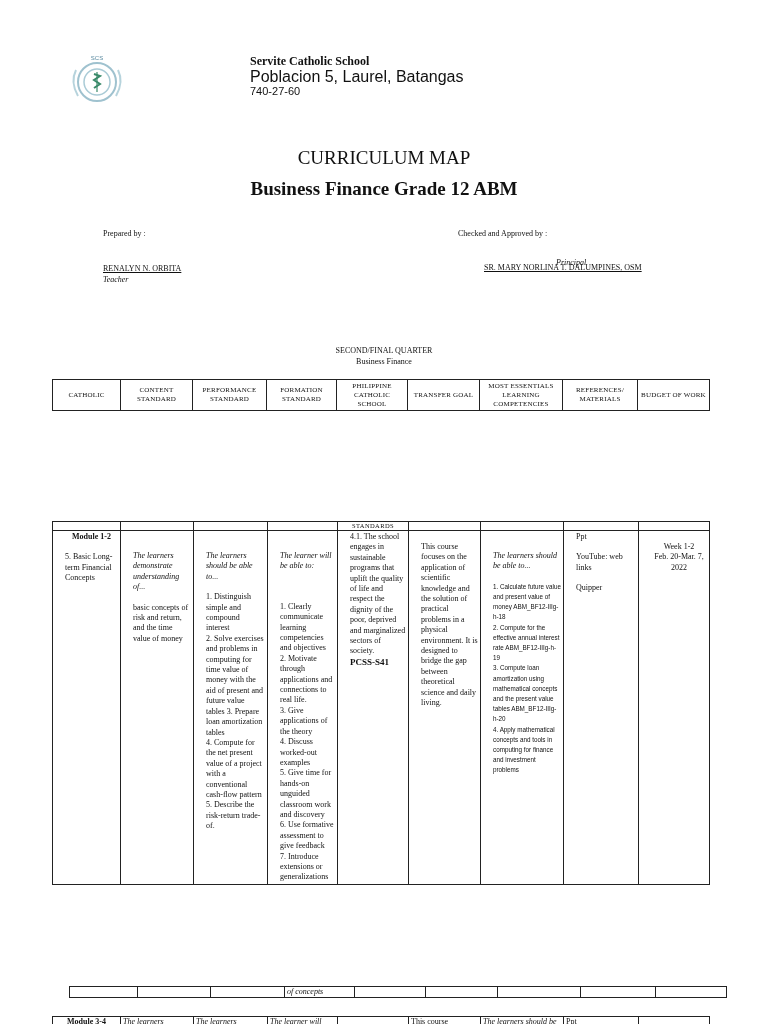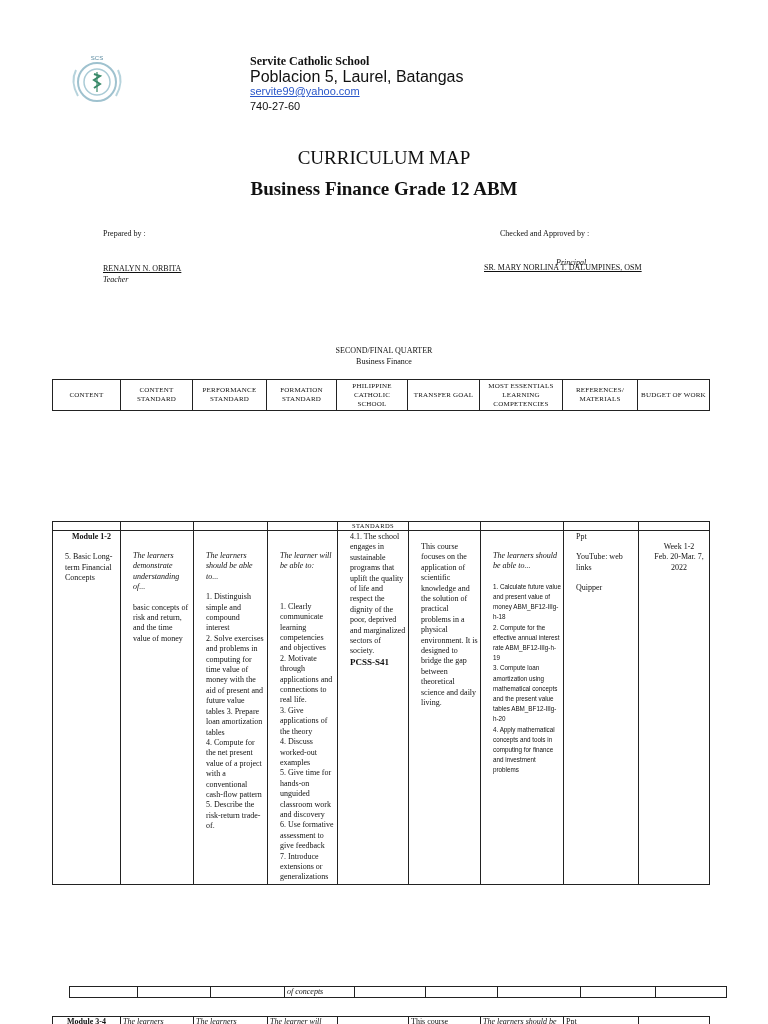--- a/index.html
+++ b/index.html
@@ -12,21 +12,21 @@
   .school .name { font-weight: bold; font-size: 12px; }
   .school .addr { font-size: 16px; font-family: "Liberation Sans Narrow", "Liberation Sans", sans-serif; }
   .school .email { font-size: 11px; color: #2a57c9; text-decoration: underline; font-family: "Liberation Sans", sans-serif; }
   .school .phone { font-size: 11px; font-family: "Liberation Sans", sans-serif; }
 
   .title1 { left: 0; width: 768px; top: 147px; text-align: center; font-size: 19px; }
   .title2 { left: 0; width: 768px; top: 178px; text-align: center; font-size: 19px; font-weight: bold; }
 
   .small { font-size: 8px; }
   .prep-label { left: 103px; top: 229px; }
-  .check-label { left: 500px; top: 229px; }
+  .check-label { left: 458px; top: 229px; }
   .teacher-name { left: 103px; top: 264px; text-decoration: underline; }
   .teacher-role { left: 103px; top: 275px; font-style: italic; }
   .principal-name { left: 484px; top: 263px; text-decoration: underline; }
   .principal-role { left: 556px; top: 258px; font-style: italic; }
 
   .quarter { left: 0; width: 768px; top: 346px; text-align: center; font-size: 8px; }
   .subject { left: 0; width: 768px; top: 357px; text-align: center; font-size: 8px; }
 
   table { border-collapse: collapse; position: absolute; table-layout: fixed; }
   td, th { border: 1px solid #222; padding: 1px 2px; vertical-align: top; }
@@ -59,21 +59,20 @@
     <circle cx="31" cy="30" r="13" fill="none" stroke="#aacbd6" stroke-width="1.5"></circle>
     <path d="M10 18 Q4 30 12 44 M52 18 Q58 30 50 44" fill="none" stroke="#b6d3dc" stroke-width="2"></path>
     <path d="M28 22 L34 24 L28 28 L34 32 L28 36" fill="none" stroke="#3a8a6a" stroke-width="2"></path>
     <line x1="31" y1="20" x2="31" y2="40" stroke="#3a8a6a" stroke-width="1.2"></line>
   </svg>
 </div>
 
 <div class="abs school">
   <div class="name">Servite Catholic School</div>
   <div class="addr">Poblacion 5, Laurel, Batangas</div>
-  <div class="email">servite99@yahoo.com</div>
   <div class="phone">740-27-60</div>
 </div>
 
 <div class="abs title1">CURRICULUM MAP</div>
 <div class="abs title2">Business Finance Grade 12 ABM</div>
 
 <div class="abs small prep-label">Prepared by :</div>
 <div class="abs small check-label">Checked and Approved by :</div>
 <div class="abs small teacher-name">RENALYN N. ORBITA</div>
 <div class="abs small teacher-role">Teacher</div>
@@ -90,21 +89,21 @@
       <col style="width:74px">
       <col style="width:70px">
       <col style="width:71px">
       <col style="width:72px">
       <col style="width:83px">
       <col style="width:75px">
       <col style="width:72px">
   </colgroup>
   <tbody>
       <tr>
-    <th>CONTENT</th>
+    <th>CATHOLIC</th>
     <th>CONTENT STANDARD</th>
     <th>PERFORMANCE STANDARD</th>
     <th>FORMATION STANDARD</th>
     <th>PHILIPPINE CATHOLIC SCHOOL</th>
     <th>TRANSFER GOAL</th>
     <th>MOST ESSENTIALS LEARNING COMPETENCIES</th>
     <th>REFERENCES/ MATERIALS</th>
     <th>BUDGET OF WORK</th>
   </tr>
 </tbody>

